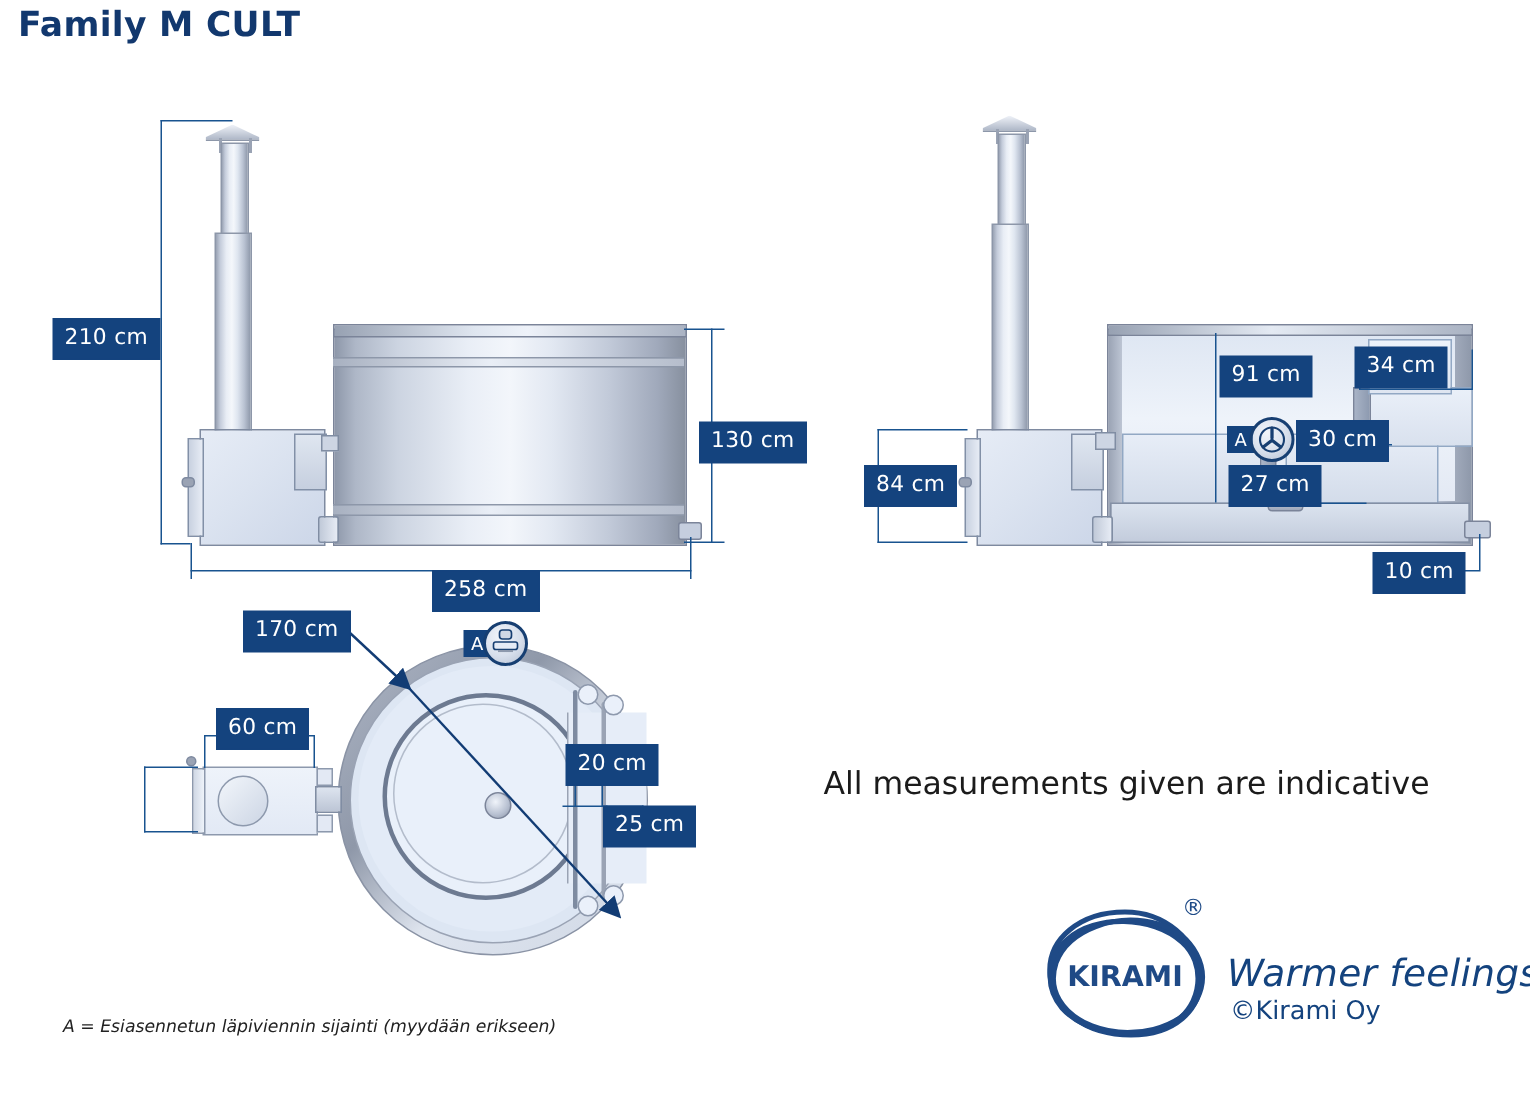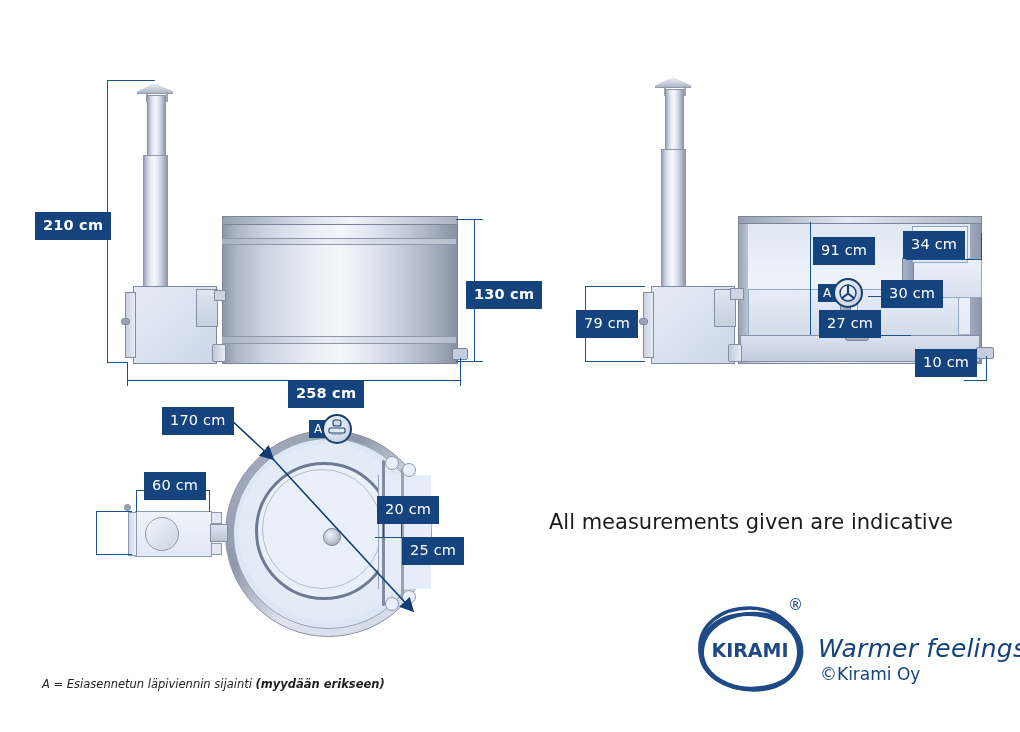--- a/index.html
+++ b/index.html
@@ -49,21 +49,21 @@
   .lightpanel{
     background:linear-gradient(to bottom,#eef3fa 0%,#e2e9f5 100%);
     border:1px solid #8d99ad;
   }
 
   
   #footnote{
     position:absolute;left:42px;top:676px;
     font-size:11.5px;font-style:italic;line-height:1.55;color:#222;
   }
-  #footnote b{font-weight:bold;}
+  #footnote b{font-weight:normal;}
 
   
   #indicative-note{
     position:absolute;left:516px;top:508px;width:470px;
     text-align:center;font-size:21px;line-height:1.35;color:#1b1b1b;
   }
 
   
   #logo-block{position:absolute;left:690px;top:598px;width:310px;height:100px;}
   #logo-mark{position:absolute;left:0;top:2px;width:120px;height:96px;}
@@ -85,22 +85,23 @@
   .afit{
     position:absolute;border:2.2px solid #173f72;border-radius:50%;
     background:radial-gradient(circle at 38% 32%,#f2f5fa 0%,#d7dfec 55%,#b6c0d2 100%);
   }
 </style>
 </head>
 <body>
 
 <div class="page">
 
-
-  <div class="abs" style="left:0;top:0;width:520px;height:400px;font-weight:bold;">
+  <div id="page-title">Family M CULT</div>
+
+  <div class="abs" style="left:0;top:0;width:520px;height:400px;">
 
     <div class="dimline v" style="left:107px;top:80px;height:283px;"></div>
     <div class="tick" style="left:107px;top:80px;width:48px;height:1px;background:#19538f;"></div>
     <div class="tick" style="left:107px;top:362px;width:20px;height:1px;background:#19538f;"></div>
     <div class="dimlabel" style="left:36px;top:213px;">210 cm</div>
 
     <div class="abs" style="left:137px;top:83px;width:36px;height:10px;
                 background:linear-gradient(to bottom,#f0f3f9,#aeb7c7);
                 clip-path:polygon(50% 0,100% 78%,100% 100%,0 100%,0 78%);
                 border-bottom:1px solid #8d97a9;"></div>
@@ -165,21 +166,21 @@
                 border:1px solid #8290a7;"></div>
     <div class="abs" style="left:119px;top:318px;width:7px;height:5px;border-radius:3px;
                 background:#9aa3b4;border:1px solid #7e8aa0;"></div>
     <div class="abs" style="left:194px;top:289px;width:20px;height:36px;
                 background:linear-gradient(to bottom,#dfe6f0,#c6cfdf);
                 border:1px solid #8290a7;"></div>
 
     <div class="dimline v" style="left:65px;top:286px;height:76px;"></div>
     <div class="tick" style="left:65px;top:286px;width:60px;height:1px;background:#19538f;"></div>
     <div class="tick" style="left:65px;top:361px;width:60px;height:1px;background:#19538f;"></div>
-    <div class="dimlabel" style="left:57px;top:311px;">79 cm</div>
+    <div class="dimlabel" style="left:57px;top:311px;">84 cm</div>
 
     <div class="abs" style="left:218px;top:219px;width:242px;height:143px;
                 background:linear-gradient(to right,#9aa3b4 0%,#c8d0de 5%,#e9eef6 22%,#f2f6fb 44%,#dfe6f0 70%,#b7c0d0 90%,#8e98aa 100%);
                 border:1px solid #7b8499;"></div>
     <div class="abs" style="left:218px;top:216px;width:242px;height:6px;
                 background:linear-gradient(to right,#97a1b2,#e4eaf3 45%,#aab3c3);
                 border:1px solid #7b8499;"></div>
 
     <div class="abs" style="left:228px;top:224px;width:222px;height:110px;
                 background:linear-gradient(to bottom,#dfe7f3 0%,#eef3fa 50%,#e3e9f4 100%);"></div>
@@ -222,29 +223,29 @@
 
     <div class="dimline v" style="left:290px;top:222px;height:113px;"></div>
     <div class="dimlabel" style="left:294px;top:238px;">91 cm</div>
 
     <div class="dimline h" style="left:386px;top:259px;width:76px;"></div>
     <div class="dimline v" style="left:386px;top:233px;height:27px;"></div>
     <div class="dimline v" style="left:461px;top:233px;height:27px;"></div>
     <div class="dimlabel" style="left:384px;top:232px;">34 cm</div>
 
     <div class="dimline h" style="left:348px;top:296px;width:60px;"></div>
-    <div class="dimlabel" style="left:362px;top:281px;">30 cm</div>
+    <div class="dimlabel" style="left:345px;top:281px;">30 cm</div>
 
     <div class="dimline h" style="left:303px;top:335px;width:88px;"></div>
     <div class="dimline v" style="left:303px;top:312px;height:24px;"></div>
     <div class="dimlabel" style="left:300px;top:311px;">27 cm</div>
 
     <div class="dimline v" style="left:466px;top:356px;height:24px;"></div>
     <div class="dimline h" style="left:444px;top:380px;width:23px;"></div>
-    <div class="dimlabel" style="left:396px;top:350px;">10 cm</div>
+    <div class="dimlabel" style="left:396px;top:369px;">10 cm</div>
 
     <div class="amark" style="left:298px;top:284px;">A</div>
     <div class="afit" style="left:313px;top:278px;width:26px;height:26px;">
       <svg viewBox="0 0 26 26" width="26" height="26">
         <circle cx="13" cy="13" r="8" fill="none" stroke="#173f72" stroke-width="1.4"></circle>
         <path d="M13 5.5 L13 12 M13 13.5 L7.2 18 M13 13.5 L18.8 18" stroke="#173f72" stroke-width="2.2" fill="none" stroke-linecap="round"></path>
       </svg>
     </div>
   </div>
 

